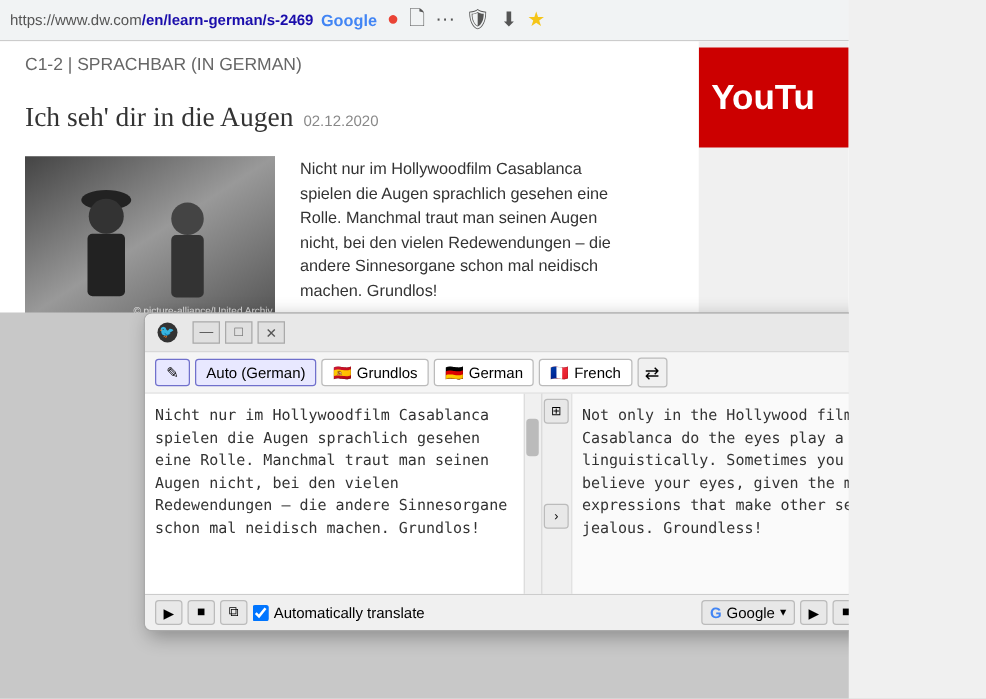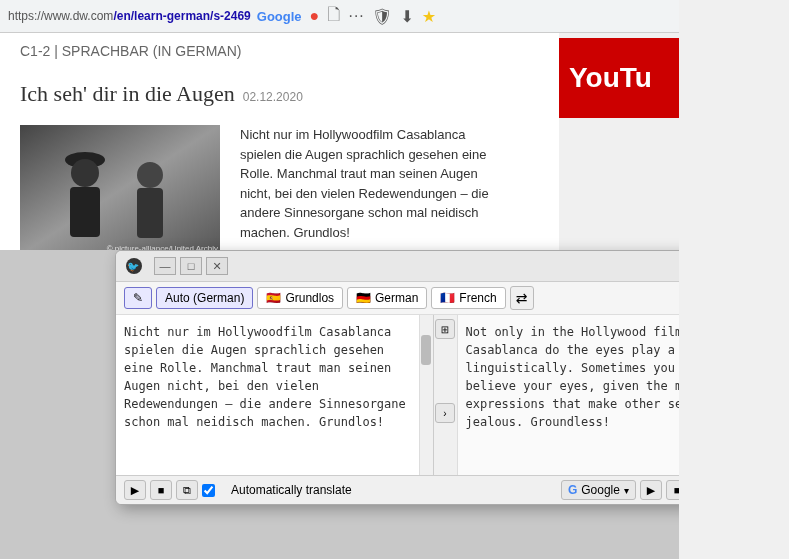--- a/index.html
+++ b/index.html
@@ -272,21 +272,21 @@
       border-radius: 3px;
       cursor: pointer;
       display: flex;
       align-items: center;
       justify-content: center;
       font-size: 11px;
     }
     .crow-auto-translate {
       display: flex;
       align-items: center;
-      gap: 16px;
+      gap: 4px;
       font-size: 12px;
     }
     .crow-auto-translate input { cursor: pointer; }
     .crow-bottom-spacer { flex: 1; }
     .crow-bottom-right {
       display: flex;
       align-items: center;
       gap: 4px;
     }
     .google-translate-btn {

